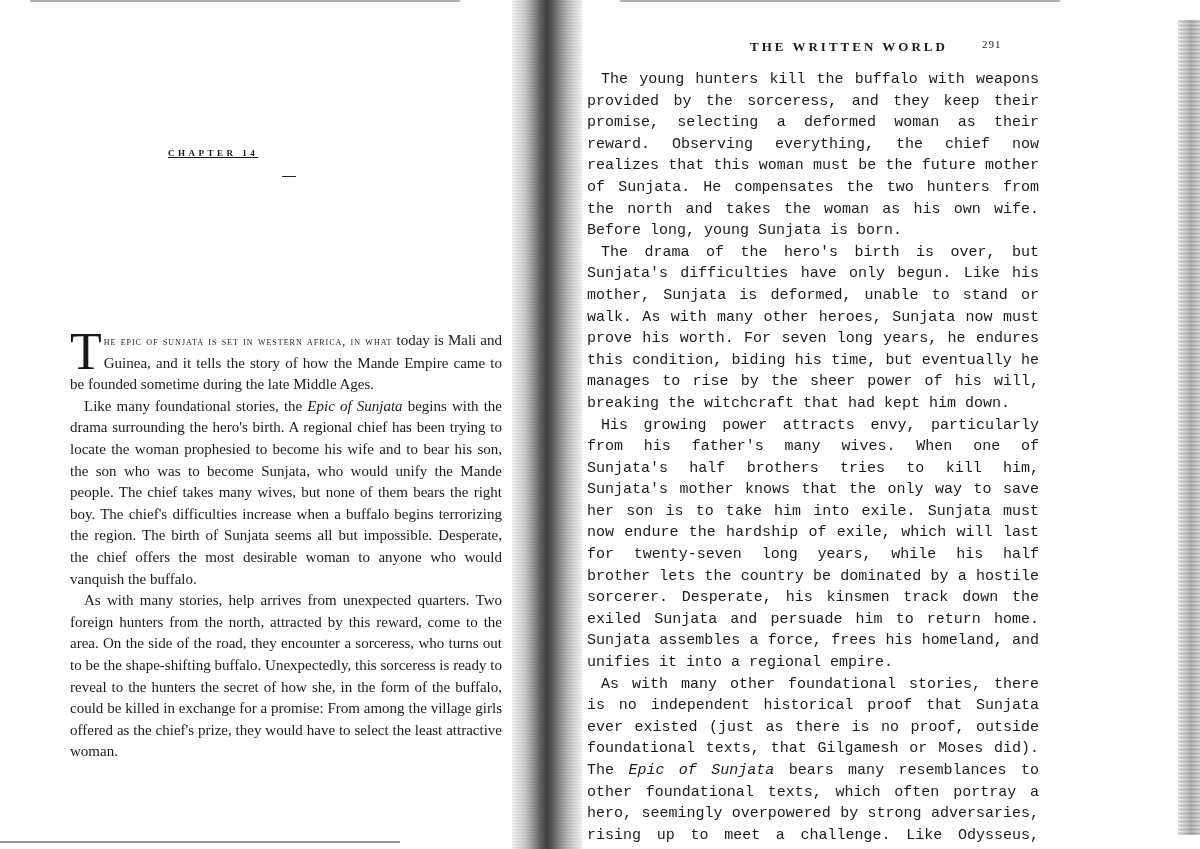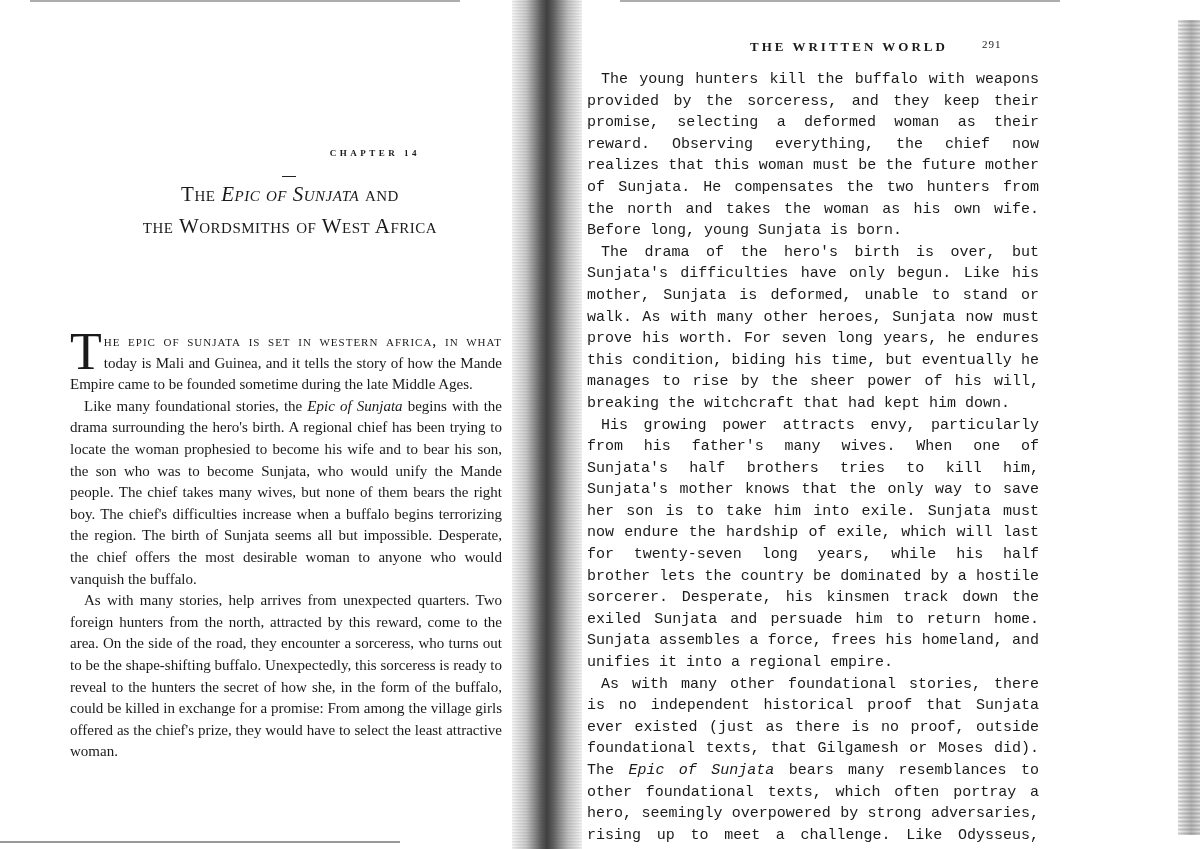--- a/index.html
+++ b/index.html
@@ -31,22 +31,22 @@
   }
   .scan-line-top {
     position: absolute; top: 0; height: 2px; background: #777; opacity: 0.6;
   }
   .scan-line-bottom {
     position: absolute; bottom: 6px; height: 2px; background: #555; opacity: 0.6;
   }
 
   
   .chapter-label {
-    position: absolute; left: 160px; width: 260px; top: 148px;
-    text-align: right; font-size: 9px; letter-spacing: 3.5px; font-weight: bold;
+    position: absolute; left: 168px; width: 260px; top: 148px;
+    text-align: left; font-size: 9px; letter-spacing: 3.5px; font-weight: bold; text-decoration: underline;
   }
   .chapter-dash {
     position: absolute; left: 282px; top: 176px; width: 14px; height: 1px; background: #222;
   }
   .chapter-title {
     position: absolute; left: 80px; width: 420px; top: 178px;
     text-align: center; font-size: 21px; line-height: 32px;
     font-variant: small-caps; letter-spacing: 0.5px;
   }
   .chapter-title .it { font-style: italic; }
@@ -59,44 +59,40 @@
     position: absolute; left: 5px; top: 69px; width: 452px;
     font-size: 15px; line-height: 21.6px; text-align: justify; font-family: Liberation Mono, monospace;
   }
   p { margin: 0; text-indent: 14px; }
   p.first { text-indent: 0; }
   em { font-style: italic; }
   .dropcap {
     float: left; font-size: 52px; line-height: 40px; margin: 2px 2px 0 0;
     font-weight: normal;
   }
-  .lead-caps { font-variant: small-caps; font-size: 16px; letter-spacing: 1px; }
+  .lead-caps { font-variant: small-caps; font-size: 12px; letter-spacing: 1px; }
 
   .running-head {
     position: absolute; left: 168px; top: 39px; font-size: 13px; letter-spacing: 3px; font-weight: bold;
   }
   .folio {
     position: absolute; left: 400px; top: 38px; font-size: 11px; letter-spacing: 1px; font-family: Liberation Serif, serif;
   }
 </style>
 </head>
 <body>
 
 <div class="spread">
   <div class="scan-line-top" style="left:30px;width:430px;"></div>
   <div class="scan-line-top" style="left:620px;width:440px;"></div>
   <div class="scan-line-bottom" style="left:0;width:400px;"></div>
 
   <div class="page page-left">
     <div class="chapter-label">CHAPTER 14</div>
     <div class="chapter-dash"></div>
-    <div class="chapter-title">
-      <div><span>The </span><span class="it">Epic of Sunjata</span><span> and</span></div>
-      <div>the Wordsmiths of West Africa</div>
-    </div>
 
     <div class="body-left">
       <p class="first"><span class="dropcap">T</span><span class="lead-caps">he epic of sunjata is set in western africa, in what</span><span> today is Mali and Guinea, and it tells the story of how the Mande Empire came to be founded sometime during the late Middle Ages.</span></p>
       <p><span>Like many foundational stories, the </span><em>Epic of Sunjata</em><span> begins with the drama surrounding the hero's birth. A regional chief has been trying to locate the woman prophesied to become his wife and to bear his son, the son who was to become Sunjata, who would unify the Mande people. The chief takes many wives, but none of them bears the right boy. The chief's difficulties increase when a buffalo begins terrorizing the region. The birth of Sunjata seems all but impossible. Desperate, the chief offers the most desirable woman to anyone who would vanquish the buffalo.</span></p>
       <p>As with many stories, help arrives from unexpected quarters. Two foreign hunters from the north, attracted by this reward, come to the area. On the side of the road, they encounter a sorceress, who turns out to be the shape-shifting buffalo. Unexpectedly, this sorceress is ready to reveal to the hunters the secret of how she, in the form of the buffalo, could be killed in exchange for a promise: From among the village girls offered as the chief's prize, they would have to select the least attractive woman.</p>
     </div>
   </div>
 
   <div class="gutter"></div>
 

